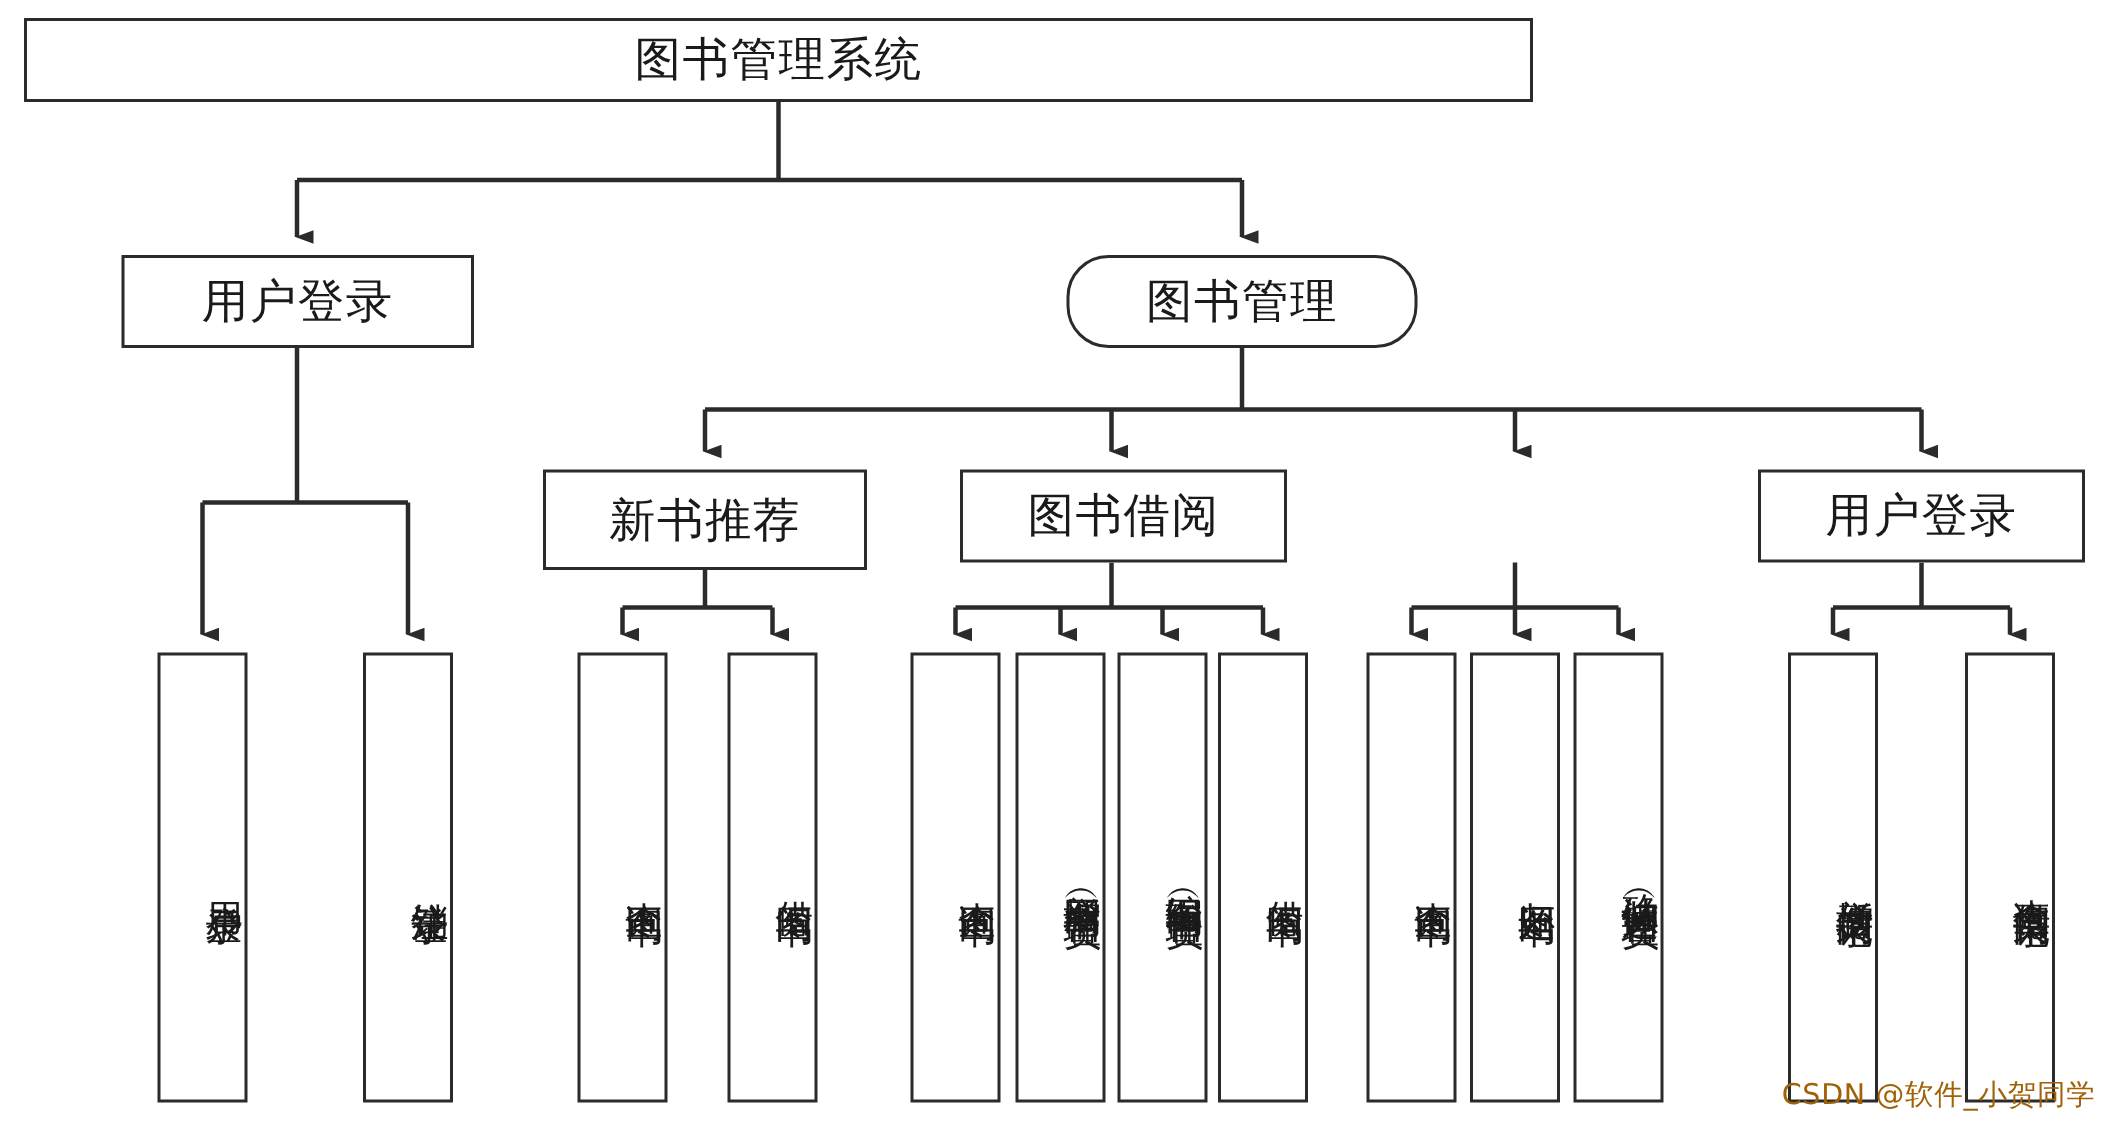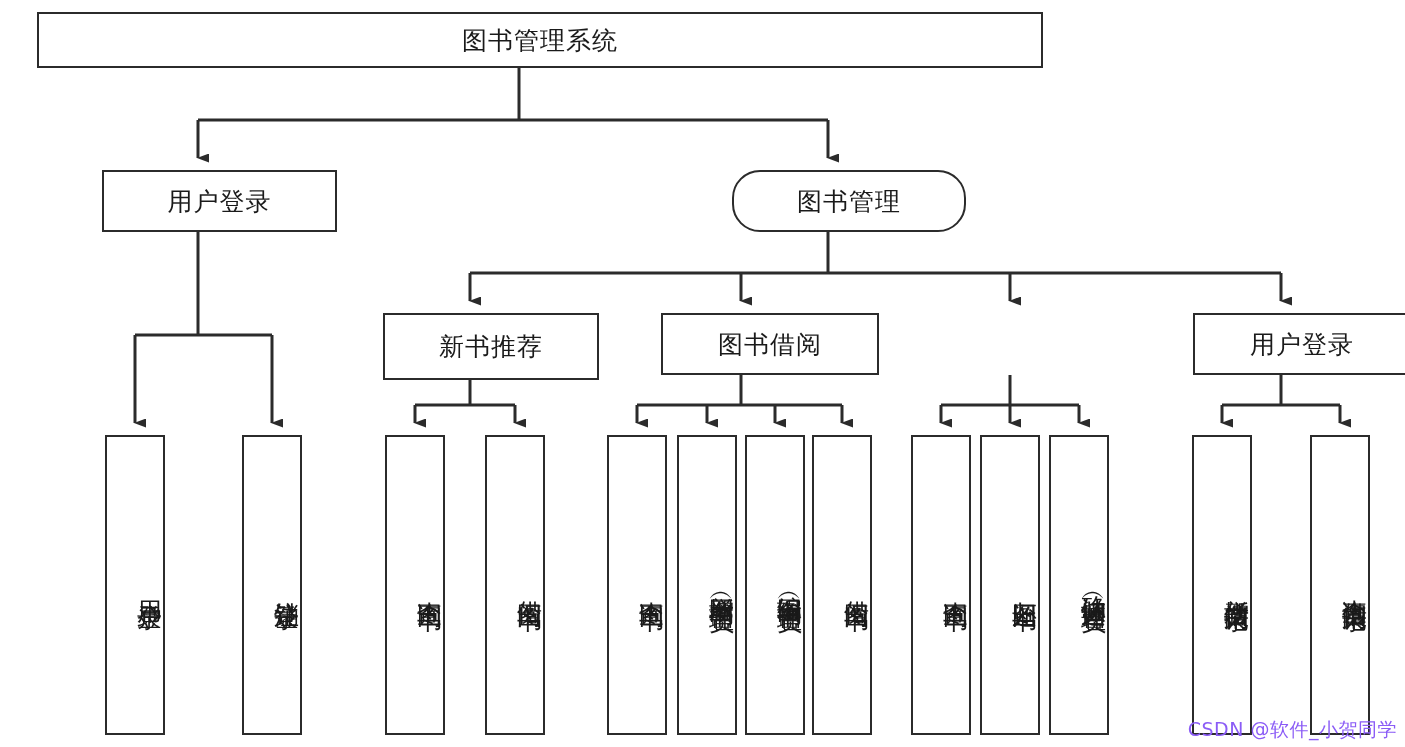--- a/index.html
+++ b/index.html
@@ -18,44 +18,43 @@
     position:absolute;
     box-sizing:border-box;
     background:#ffffff;
     border:2.5px solid #2b2b2b;
     display:flex;
     align-items:center;
     justify-content:center;
     color:#1a1a1a;
   }
   .node.horiz{
-    font-size:25px;
+    font-size:31px;
     letter-spacing:1px;
-    margin-left:21px;
   }
   .node.vert{
     writing-mode:vertical-rl;
     text-orientation:upright;
     font-size:25px;
     line-height:1.08;
     letter-spacing:2px;
     padding:8px 0;
     align-items:flex-start;
     justify-content:center;
   }
   .node.vert .txt{
     writing-mode:vertical-rl;
     text-orientation:upright;
     display:block;
   }
   .watermark{
     position:absolute;
     right:8px;bottom:4px;
     font-size:19px;
-    color:#8b5cf6;
+    color:#a16207;
     letter-spacing:0.5px;
     white-space:nowrap;
   }
 </style>
 </head>
 <body>
 
 <div id="canvas">
 
   <svg id="edges" viewBox="0 0 1405 747" xmlns="http://www.w3.org/2000/svg">

